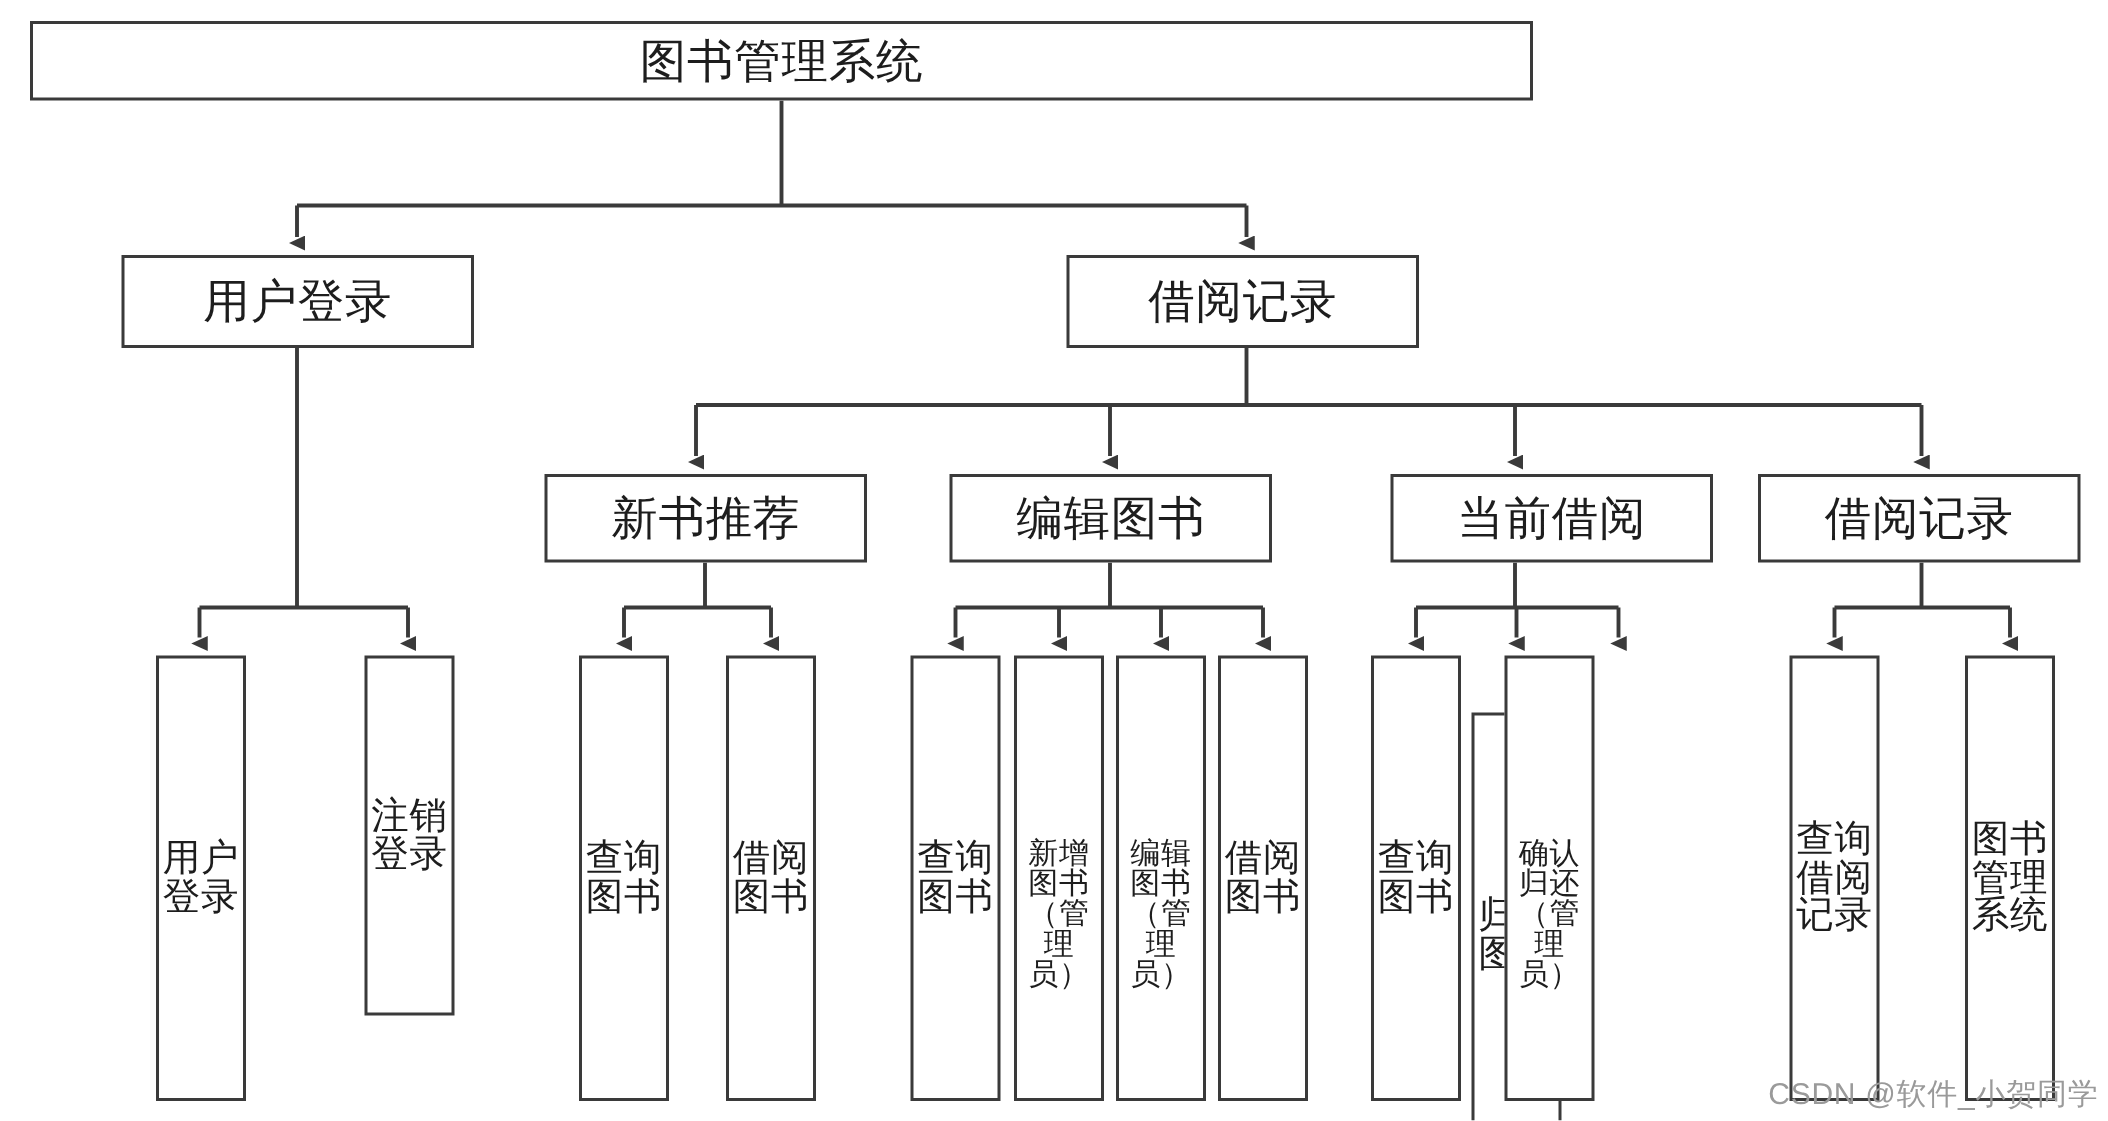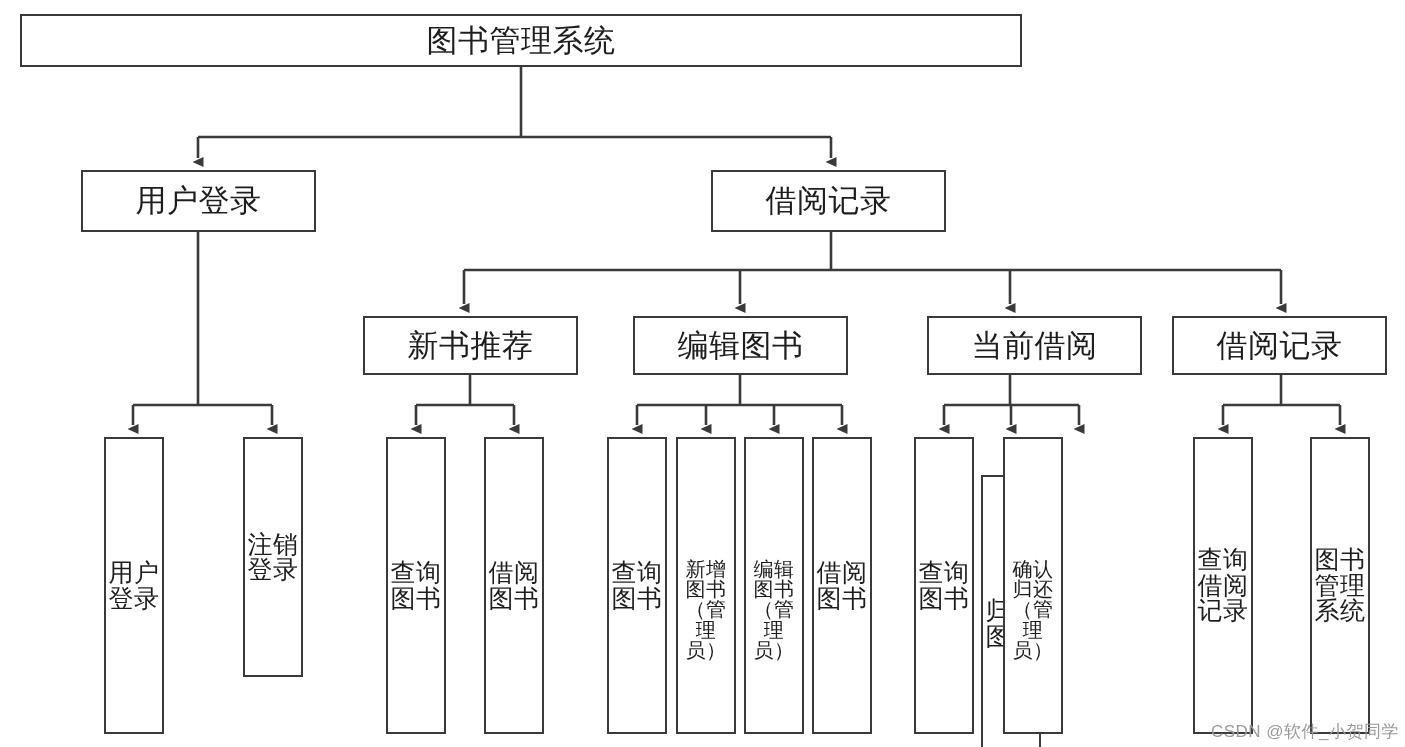--- a/index.html
+++ b/index.html
@@ -64,21 +64,21 @@
     text-align: center;
   }
   .node.vert.tall .label {
     font-size: 20px;
     margin-top: 48px;
   }
   #watermark {
     position: absolute;
     right: 6px;
     bottom: 4px;
-    font-size: 17px;
+    font-size: 20px;
     color: #9a9a9a;
     z-index: 5;
     white-space: nowrap;
     letter-spacing: 0.5px;
   }
 </style>
 </head>
 <body>
 
 <div id="canvas">

